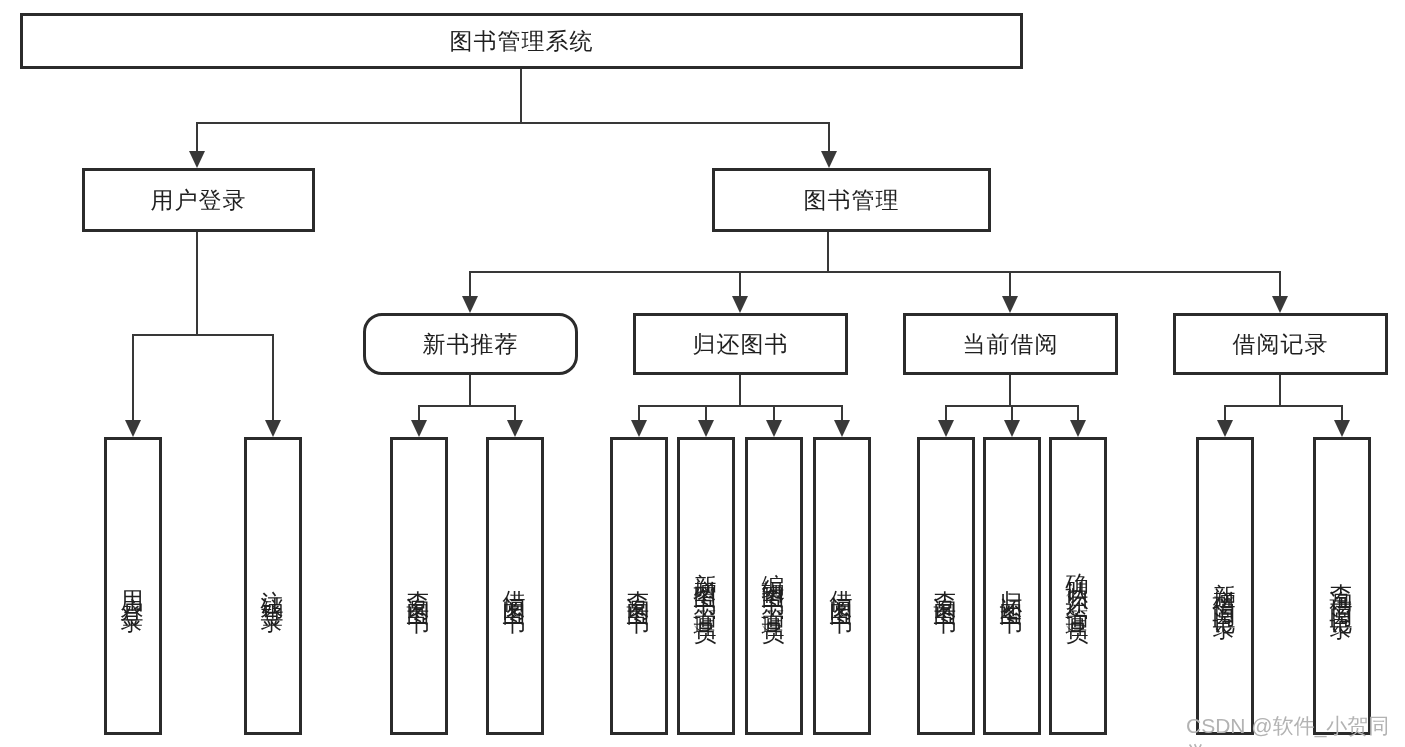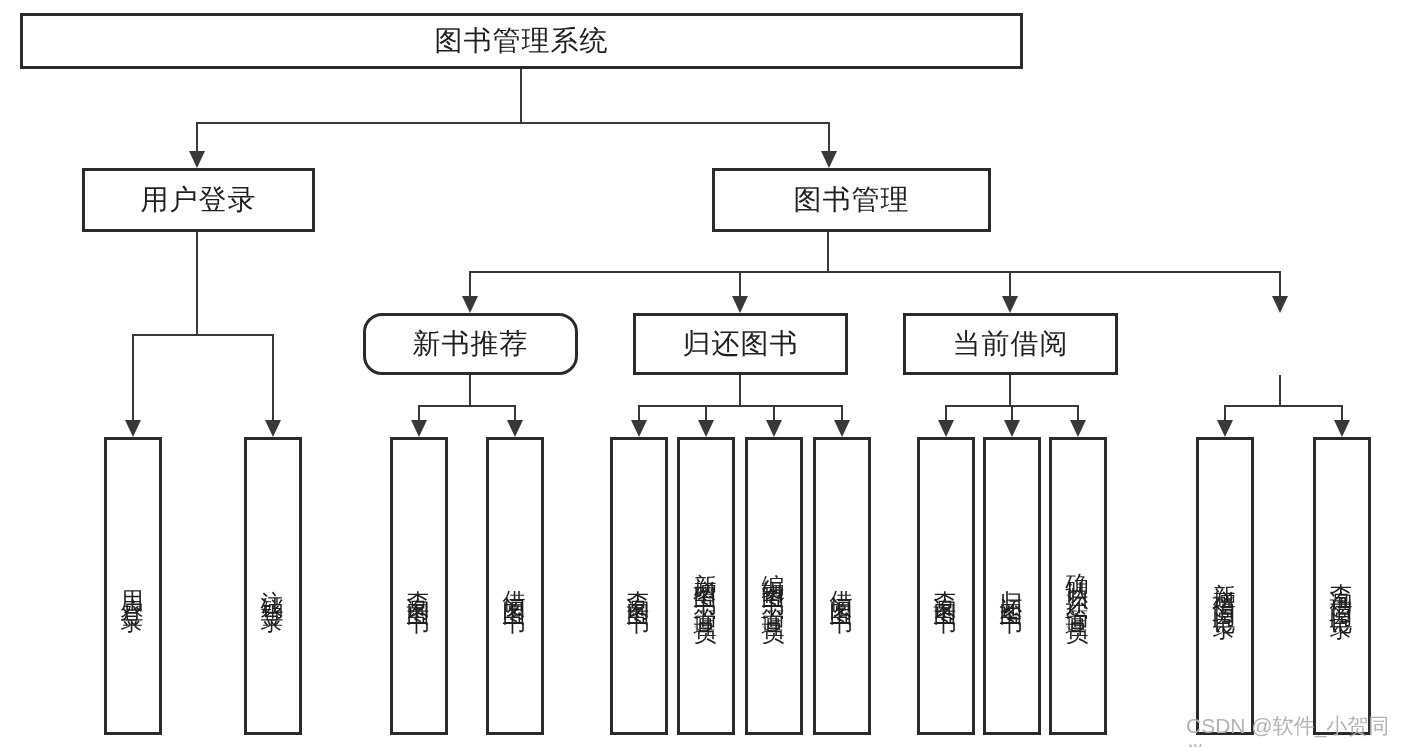--- a/index.html
+++ b/index.html
@@ -10,21 +10,21 @@
     font-family:"Liberation Sans",sans-serif;
     overflow:hidden;
   }
   .box{
     position:absolute;
     box-sizing:border-box;
     border:3px solid var(--border,#2b2b2b);
     background:#fff;
     display:flex;align-items:center;justify-content:center;
     color:var(--text,#1f1f1f);
-    font-size:28px;
+    font-size:23px;
     letter-spacing:1px;
     white-space:nowrap;
   }
   .leaf{
     writing-mode:vertical-rl;
     text-orientation:mixed;
     letter-spacing:7px;
     font-size:23px;
     white-space:normal;
   }
@@ -75,20 +75,21 @@
   <div class="vline" style="left:1009px;top:271px;height:25px;"></div>
   <div class="vline" style="left:1279px;top:271px;height:25px;"></div>
   <div class="arrow" style="left:462px;top:296px;"></div>
   <div class="arrow" style="left:732px;top:296px;"></div>
   <div class="arrow" style="left:1002px;top:296px;"></div>
   <div class="arrow" style="left:1272px;top:296px;"></div>
 
   <div class="box" style="left:363px;top:313px;width:215px;height:62px;border-radius:19px;">新书推荐</div>
   <div class="box" style="left:633px;top:313px;width:215px;height:62px;">归还图书</div>
   <div class="box" style="left:903px;top:313px;width:215px;height:62px;">当前借阅</div>
+  <div class="box" style="left:1173px;top:313px;width:215px;height:62px;">借阅记录</div>
 
   <div class="vline" style="left:469px;top:375px;height:30px;"></div>
   <div class="vline" style="left:739px;top:375px;height:30px;"></div>
   <div class="vline" style="left:1009px;top:375px;height:30px;"></div>
   <div class="vline" style="left:1279px;top:375px;height:30px;"></div>
 
   <div class="hline" style="left:418px;top:405px;width:98px;"></div>
   <div class="hline" style="left:638px;top:405px;width:205px;"></div>
   <div class="hline" style="left:945px;top:405px;width:134px;"></div>
   <div class="hline" style="left:1224px;top:405px;width:119px;"></div>

